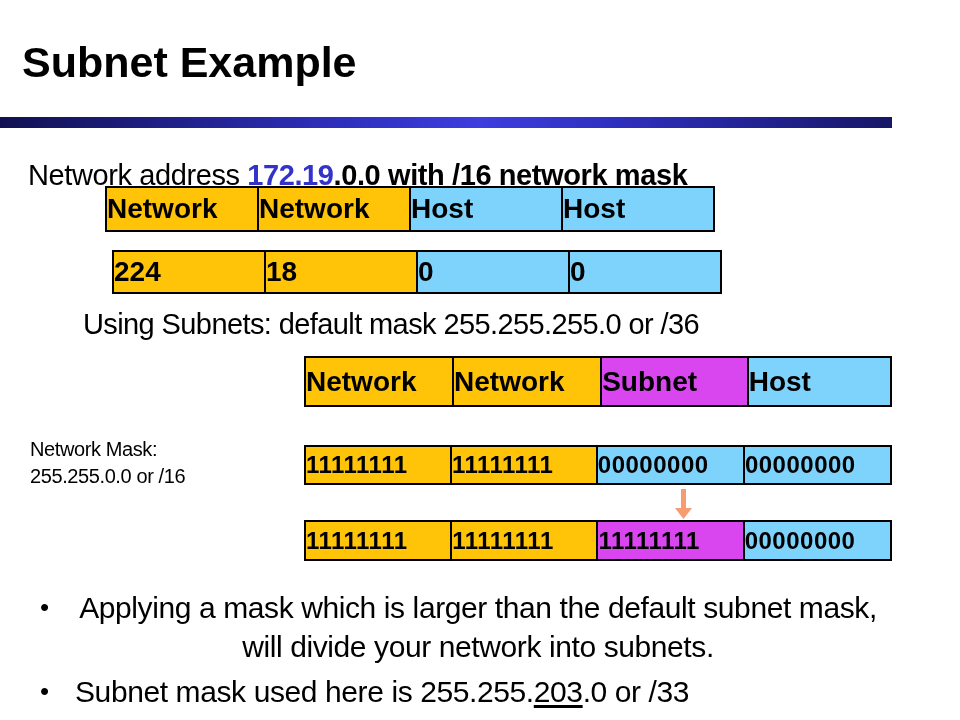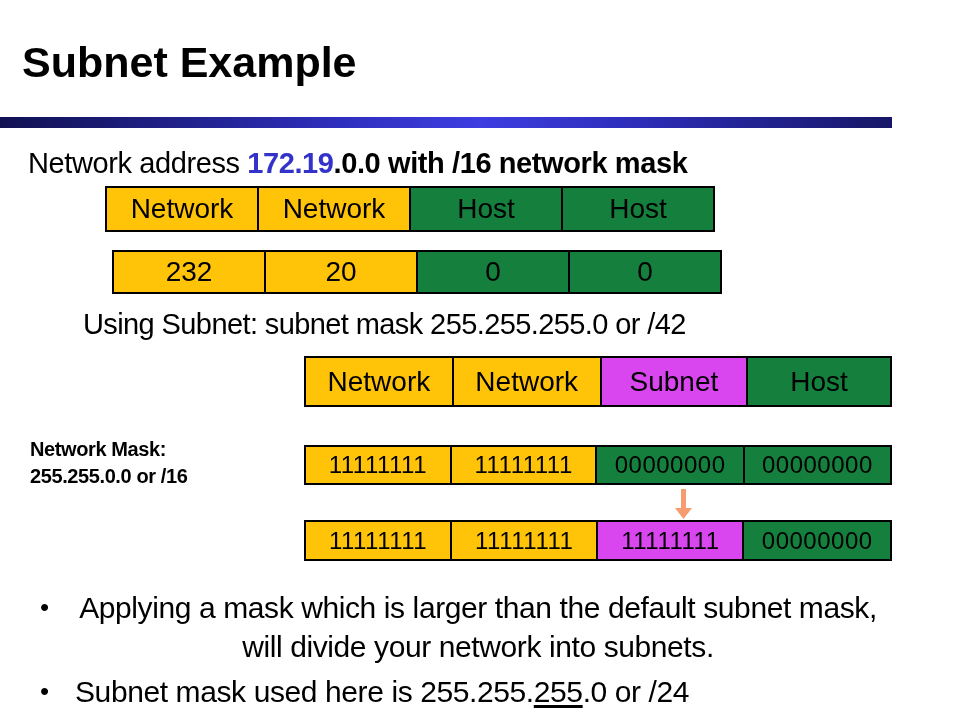--- a/index.html
+++ b/index.html
@@ -26,63 +26,63 @@
     position: absolute;
     left: 0;
     top: 117px;
     width: 960px;
     height: 11px;
     background: linear-gradient(90deg, #111152 0%, #2e2ebc 35%, #3d3de0 50%, #2e2ebc 65%, #111152 100%);
   }
   .intro-line {
     position: absolute;
     left: 28px;
-    top: 147px;
+    top: 159px;
     font-size: 29px;
     letter-spacing: -0.4px;
     white-space: nowrap;
   }
   .intro-line .ip { color: #3333CC; font-weight: bold; }
   .intro-line .rest { font-weight: bold; }
   .subnet-line {
     position: absolute;
     left: 83px;
     top: 308px;
     font-size: 29px;
     letter-spacing: -0.6px;
     white-space: nowrap;
   }
   .subnet-line .mask { font-weight: normal; }
   table { border-collapse: collapse; position: absolute; table-layout: fixed; }
   td {
     border: 2px solid #000;
     width: 152px;
-    text-align: center;
+    text-align: left;
     vertical-align: middle;
-    font-weight: normal;
+    font-weight: bold;
     padding: 0;
   }
   .c-gold   { background: #FFC408; }
-  .c-yellow { background: #15803d; }
+  .c-yellow { background: #7dd3fc; }
   .c-peach  { background: #d946ef; }
   .t-addr-head   { left: 105px; top: 186px; }
   .t-addr-head td { height: 44px; font-size: 28px; }
   .t-addr-vals   { left: 112px; top: 250px; }
   .t-addr-vals td { height: 42px; font-size: 28px; }
   .t-sub-head    { left: 304px; top: 356px; }
   .t-sub-head td { height: 49px; font-size: 28px; }
   .t-bits-1      { left: 304px; top: 445px; }
   .t-bits-1 td   { height: 38px; font-size: 24px; letter-spacing: 0.5px; }
   .t-bits-2      { left: 304px; top: 520px; }
   .t-bits-2 td   { height: 39px; font-size: 24px; letter-spacing: 0.5px; }
   .mask-label {
     position: absolute;
     left: 30px;
     font-size: 20px;
-    font-weight: bold;
+    font-weight: normal;
     line-height: 27px;
     letter-spacing: -0.4px;
     white-space: nowrap;
   }
   .mask-label.net { top: 436px; }
   .mask-label.sub { top: 513px; }
   .down-arrow { position: absolute; left: 669px; top: 489px; }
   .bullet {
     position: absolute;
     left: 40px;
@@ -116,29 +116,29 @@
       <td class="c-gold">Network</td>
       <td class="c-yellow">Host</td>
       <td class="c-yellow">Host</td>
     </tr>
   </tbody>
     </table>
 
   <table class="t-addr-vals">
     <tbody>
         <tr>
-      <td class="c-gold">232</td>
-      <td class="c-gold">20</td>
+      <td class="c-gold">224</td>
+      <td class="c-gold">18</td>
       <td class="c-yellow">0</td>
       <td class="c-yellow">0</td>
     </tr>
   </tbody>
     </table>
 
-  <div class="subnet-line"><span>Using Subnet: subnet mask </span><span class="mask">255.255.255.0</span><span> or /42</span></div>
+  <div class="subnet-line"><span>Using Subnets: default mask </span><span class="mask">255.255.255.0</span><span> or /36</span></div>
 
   <table class="t-sub-head">
     <tbody>
         <tr>
       <td class="c-gold">Network</td>
       <td class="c-gold">Network</td>
       <td class="c-peach">Subnet</td>
       <td class="c-yellow">Host</td>
     </tr>
   </tbody>
@@ -179,16 +179,16 @@
   </tbody>
     </table>
 
   <div class="bullet b1">
     <span class="marker">•</span>
     <span class="text">Applying a mask which is larger than the default subnet mask, will divide your network into subnets.</span>
   </div>
 
   <div class="bullet b2">
     <span class="marker">•</span>
-    <span class="text"><span>Subnet mask used here is 255.255.</span><span class="u">255</span><span>.0 or /24</span></span>
+    <span class="text"><span>Subnet mask used here is 255.255.</span><span class="u">203</span><span>.0 or /33</span></span>
   </div>
 
 </div>
 
 </body></html>

